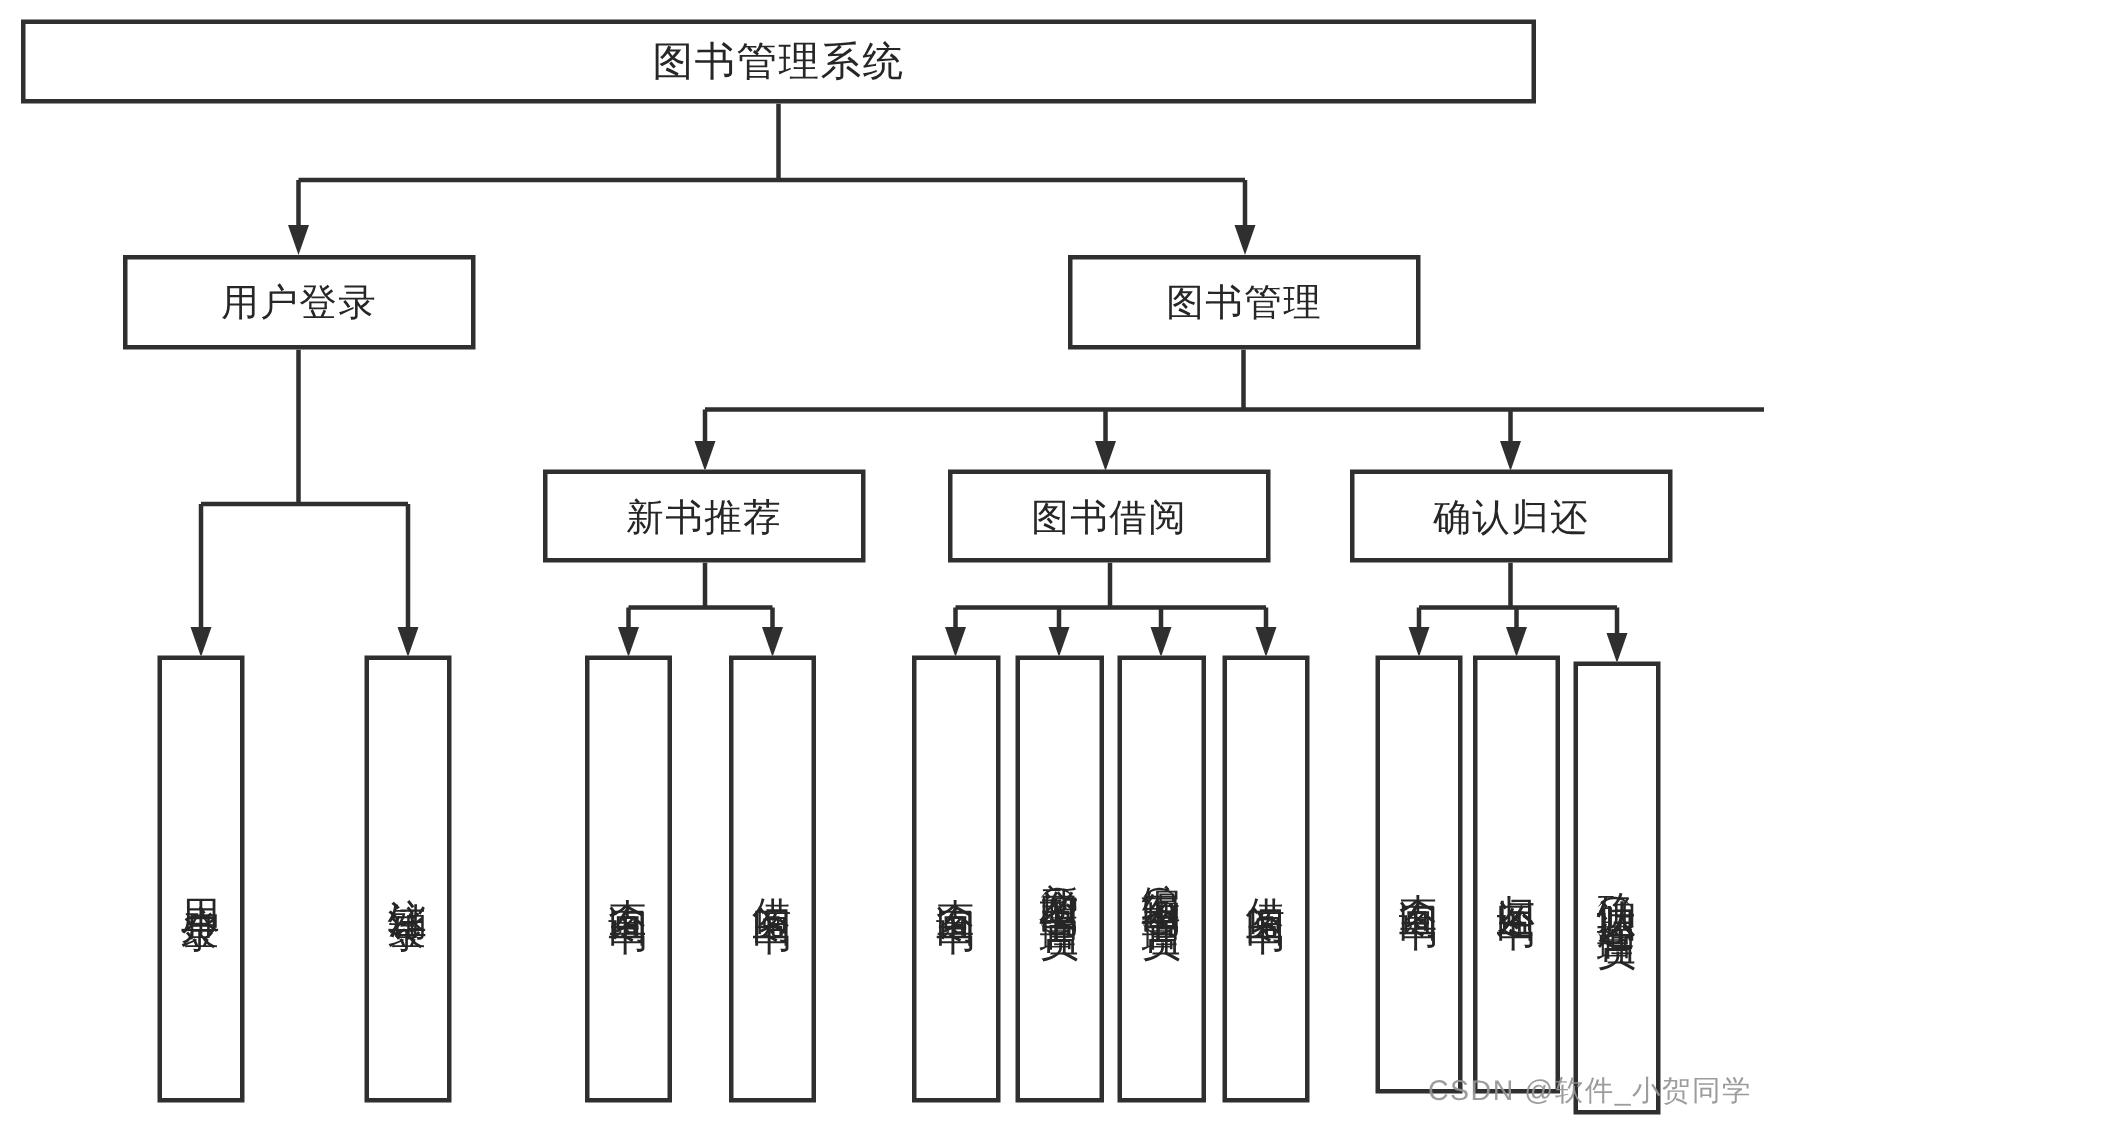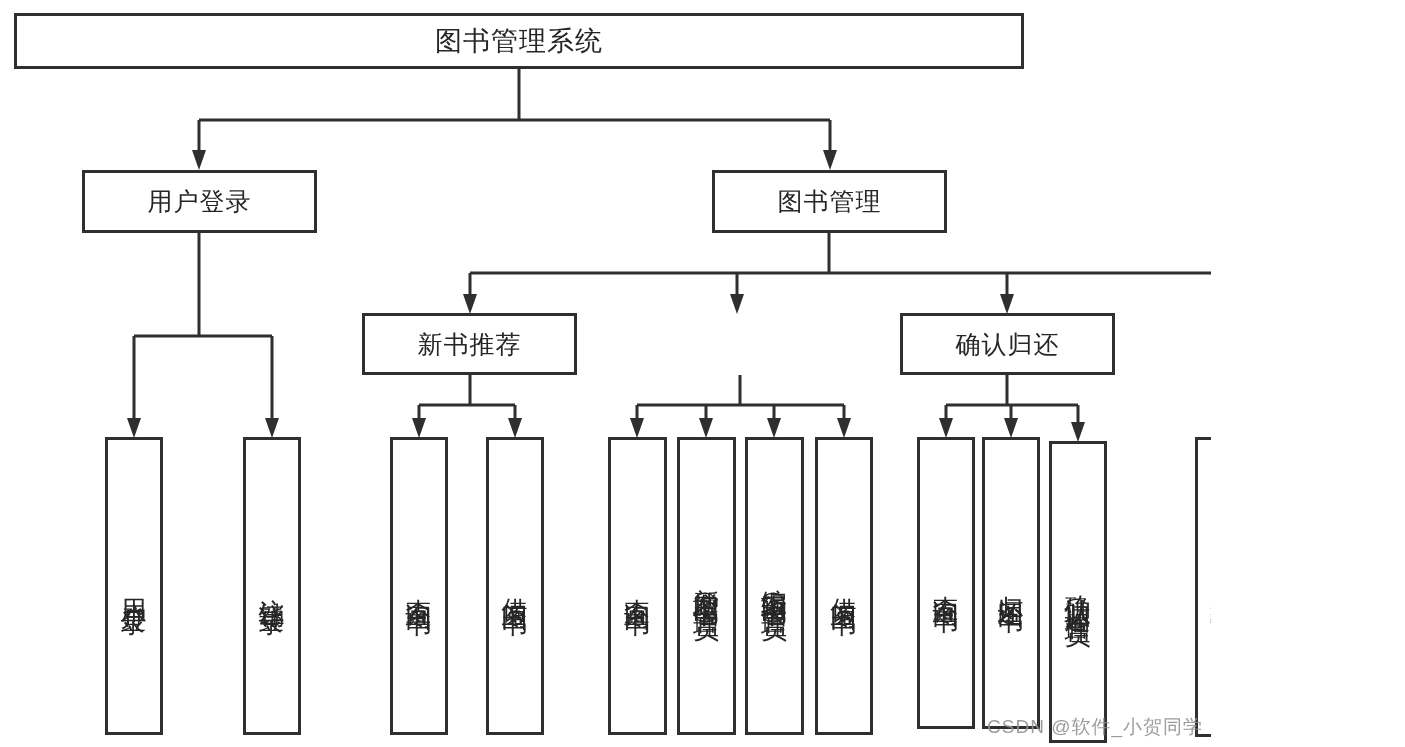--- a/index.html
+++ b/index.html
@@ -1,19 +1,18 @@
 <!DOCTYPE html>
 <html><head>
 <meta charset="utf-8">
 <style>
   html,body{margin:0;padding:0;background:#ffffff;}
   .stage{
     position:relative;width:1176px;height:747px;background:#ffffff;overflow:hidden;
     font-family:"Liberation Sans","DejaVu Sans",sans-serif;
-    padding-left:35px;
   }
   .wires{position:absolute;left:0;top:0;z-index:1;}
   .node{
     position:absolute;box-sizing:border-box;background:#ffffff;
     border:3px solid #2f2f2f;color:#262626;
     display:flex;align-items:center;justify-content:center;
     z-index:2;
   }
   .node .lbl{white-space:nowrap;}
   .root-box .lbl{font-size:27px;letter-spacing:1px;}
@@ -73,20 +72,23 @@
   <div class="node h-box" style="left:82px;top:170px;width:235px;height:63px;">
     <span class="lbl">用户登录</span>
   </div>
   <div class="node h-box" style="left:362px;top:313px;width:215px;height:62px;">
     <span class="lbl">新书推荐</span>
   </div>
 
   <div class="node h-box" style="left:712px;top:170px;width:235px;height:63px;">
     <span class="lbl">图书管理</span>
   </div>
+  <div class="node h-box" style="left:632px;top:313px;width:215px;height:62px;">
+    <span class="lbl">图书借阅</span>
+  </div>
   <div class="node h-box" style="left:900px;top:313px;width:215px;height:62px;">
     <span class="lbl">确认归还</span>
   </div>
 
   <div class="node leaf" style="left:105px;top:437px;width:58px;height:298px;">
     <span class="lbl">用户登录</span>
   </div>
   <div class="node leaf" style="left:243px;top:437px;width:58px;height:298px;">
     <span class="lbl">注销登录</span>
   </div>

